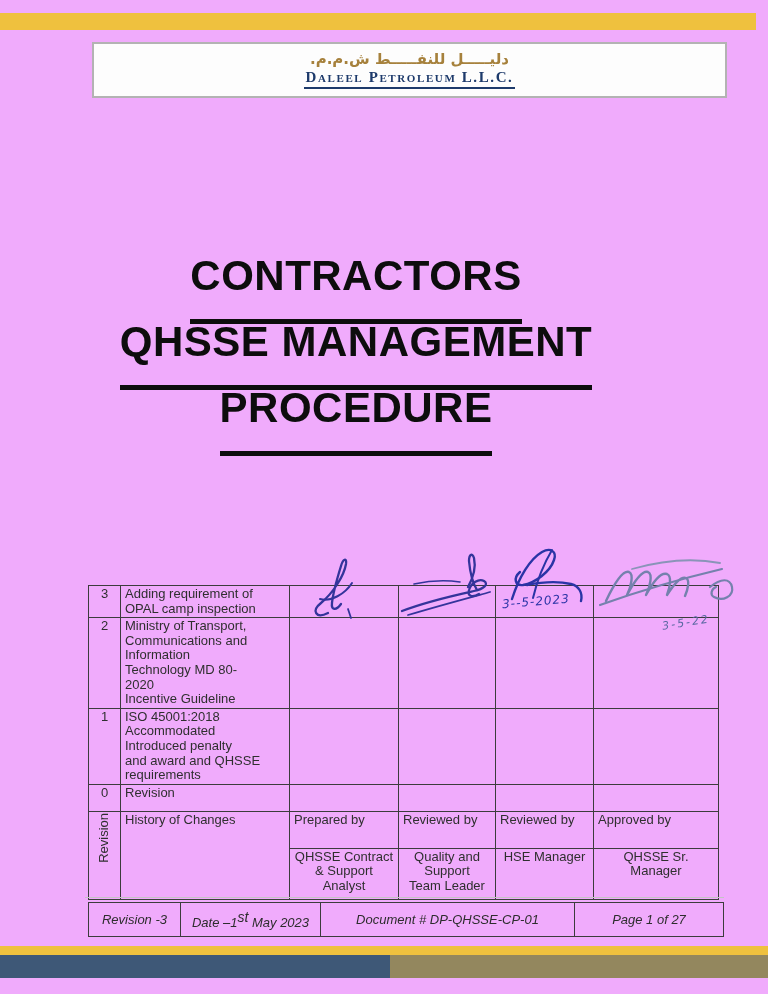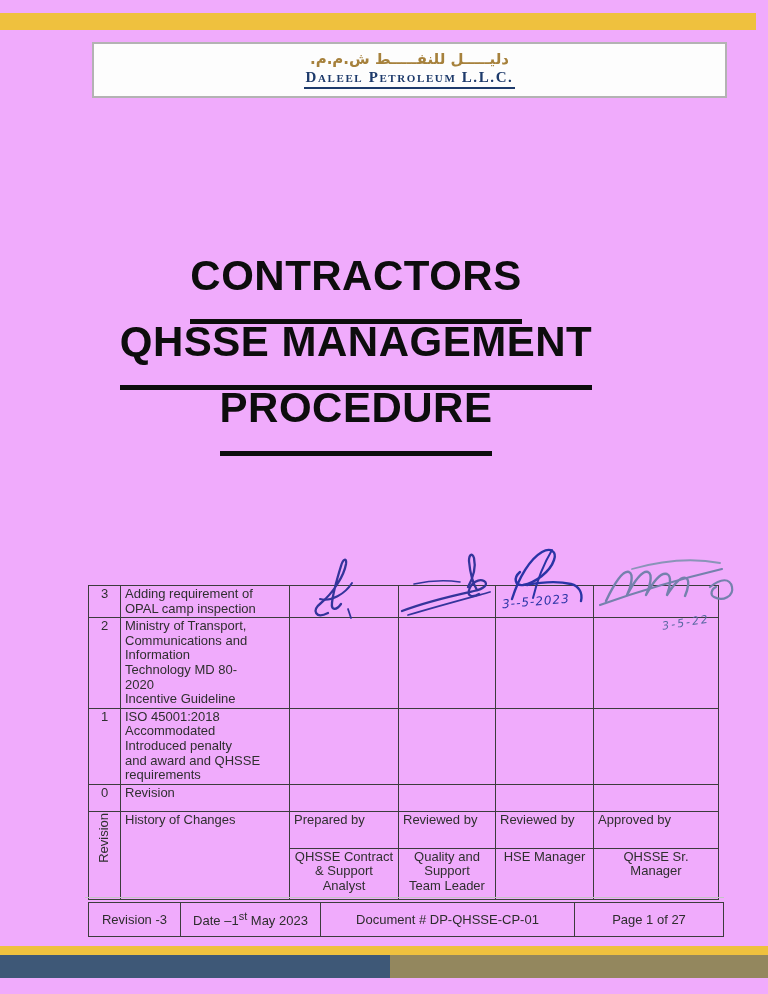--- a/index.html
+++ b/index.html
@@ -59,22 +59,22 @@
   .h32{height:32px} .h86{height:86px} .h75{height:75px} .h27{height:27px} .h37{height:37px} .h51{height:51px}
 
   
   .scan-line { position:absolute; left:85px; top:897px; width:639px; height:1px; background:#c4c4c4; }
 
   
   .footer-table {
     position:absolute; left:88px; top:902px; width:635px;
     border-collapse:collapse; table-layout:fixed; font-size:13px; color:#2d2d2d;
   }
-  .footer-table td { border:1px solid #3c3c3c; height:34px; text-align:center; vertical-align:middle; padding:0 2px; }
-  .footer-table sup { font-size:11px; }
+  .footer-table td { border:1px solid #3c3c3c; height:34px; text-align:center; vertical-align:middle; padding:0 2px;font-style:italic; }
+  .footer-table sup { font-size:14px; }
 
   
   .sig-svg { position:absolute; left:280px; top:543px; width:488px; height:100px; pointer-events:none; }
   .sig-svg path { fill:none; stroke-linecap:round; stroke-linejoin:round; }
   .hand { font-family:"DejaVu Sans", sans-serif; font-style:italic; }
 </style>
 </head>
 <body>
 
 <div class="page">

